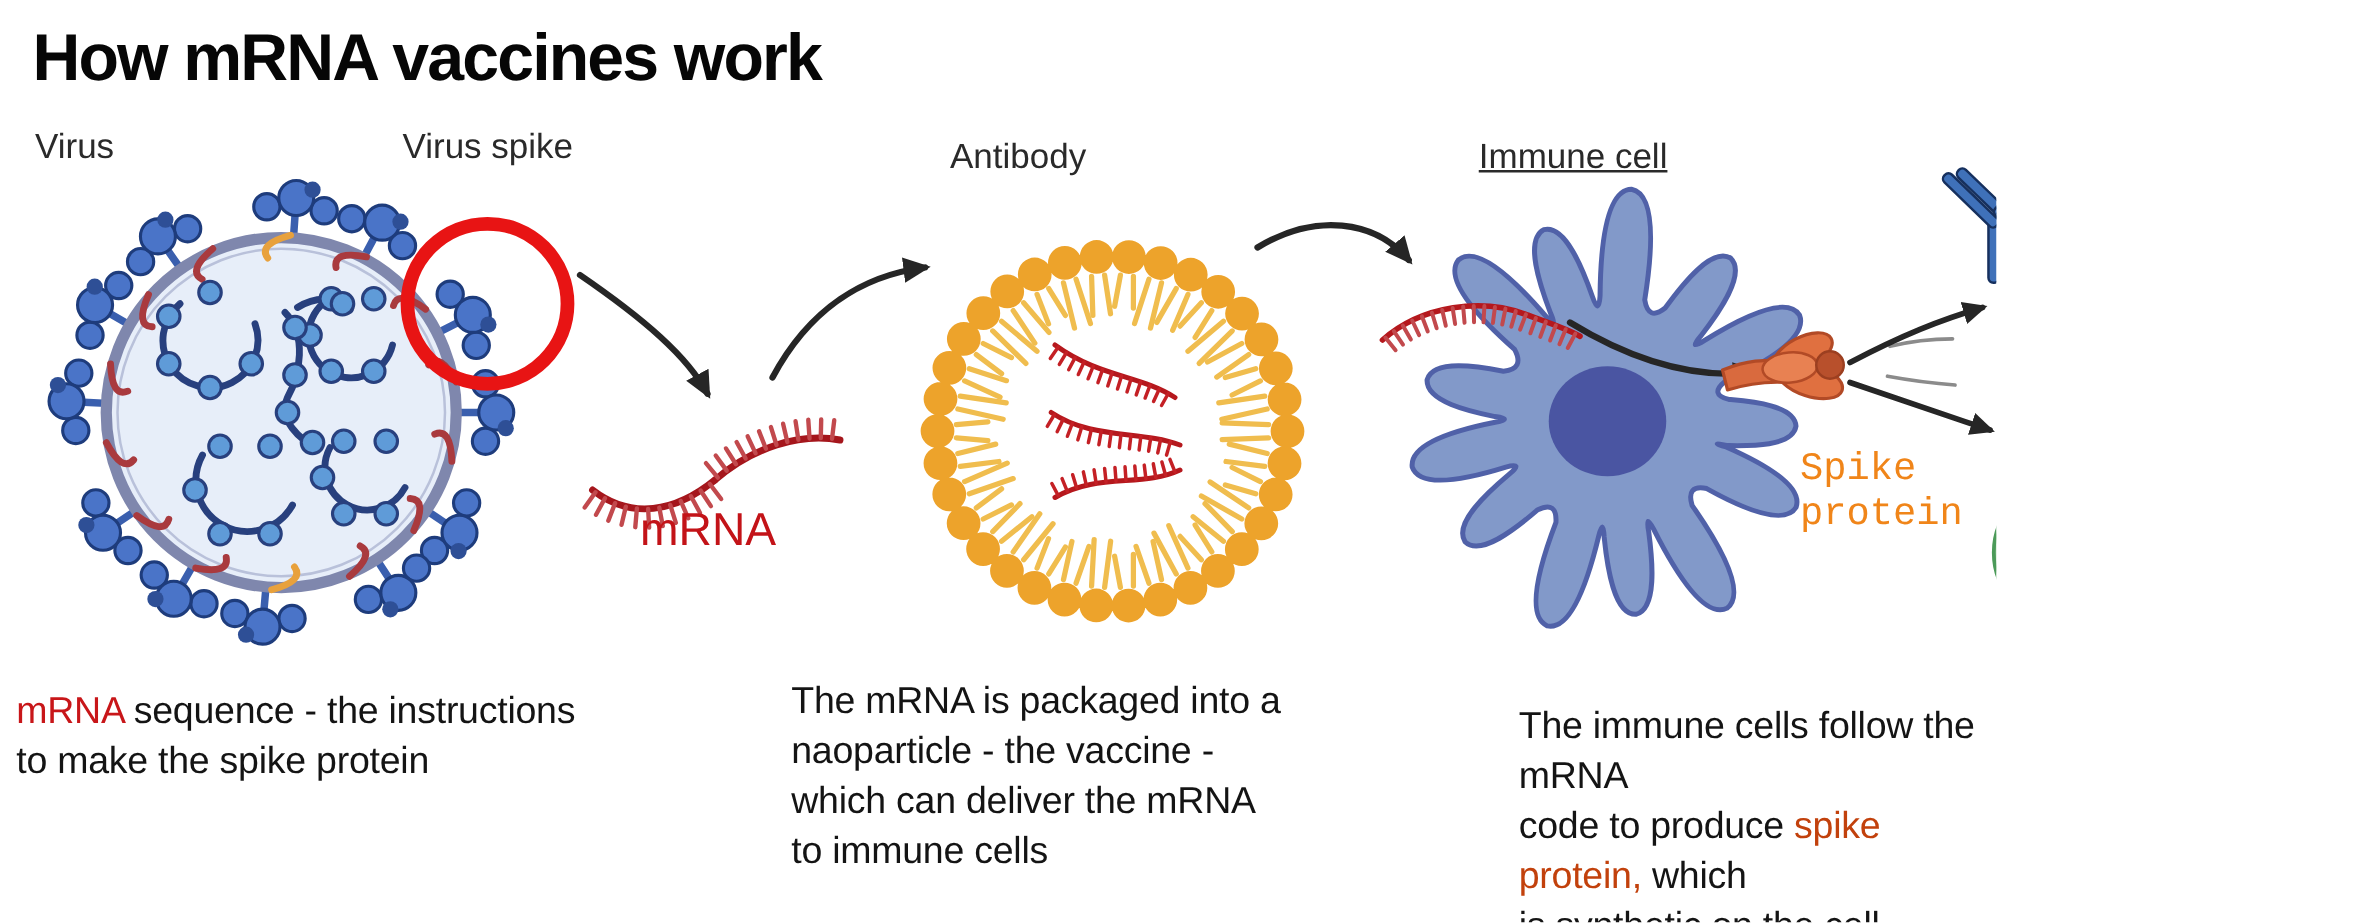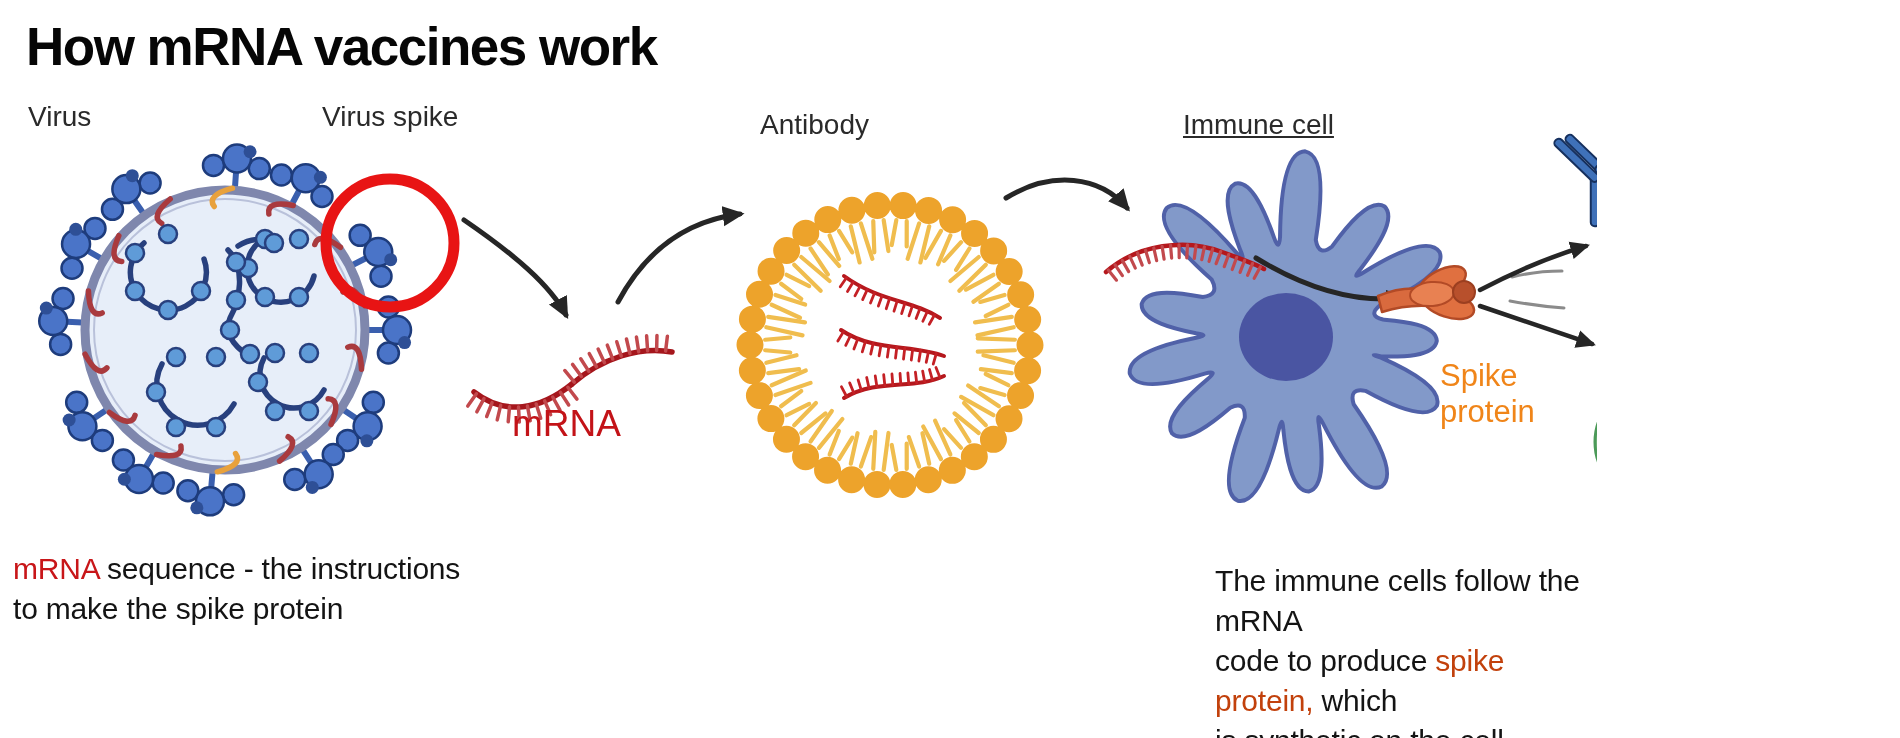--- a/index.html
+++ b/index.html
@@ -387,25 +387,29 @@
 
 <div class="title">How mRNA vaccines work</div>
 
 <div class="lbl" id="lbl-virus" style="left:28px;top:102px;">Virus</div>
 <div class="lbl" id="lbl-virus-spike" style="left:322px;top:102px;text-align:center;">Virus spike</div>
 <div class="lbl" id="lbl-vaccine" style="left:760px;top:110px;">Antibody</div>
 <div class="lbl" id="lbl-immune" style="left:1183px;top:110px;text-decoration:underline;">Immune cell</div>
 <div class="lbl" id="lbl-antibody" style="left:1662px;top:104px;">Antibody</div>
 <div class="lbl" id="lbl-tcells" style="left:1722px;top:396px;">T cells</div>
 <div class="lbl" id="lbl-mrna" style="left:512px;top:404px;">mRNA</div>
-<div class="lbl" id="lbl-spike" style="left:1440px;top:358px;">Spike
+<div class="lbl" id="lbl-spike" style="left:1440px;top:358px;font-family:Liberation Mono, monospace;">Spike
 protein</div>
 
 <p class="cap" style="left:13px;top:549px;"><span class="hl1">mRNA</span><span> sequence - the instructions
 to make the spike protein</span></p>
 
+<p class="cap" style="left:633px;top:541px;"><span>The mRNA is packaged into a
+naoparticle - the vaccine -
+which can deliver the mRNA
+to immune cells</span></p>
 
 <p class="cap" style="left:1215px;top:561px;"><span>The immune cells follow the mRNA
 code to produce </span><span class="hl3">spike protein,</span><span> which
 is synthetic on the cell surface. This
 stimulates an immune response</span></p>
 
 </div>
 
 </body></html>

